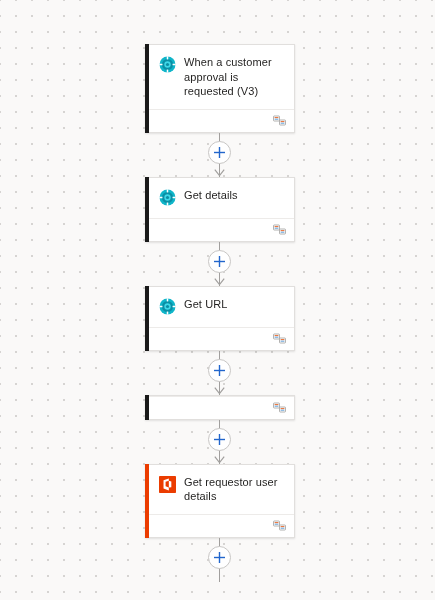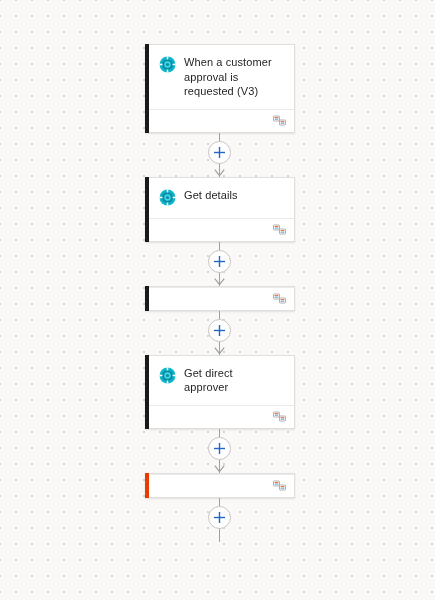--- a/index.html
+++ b/index.html
@@ -218,63 +218,34 @@
           </svg>
         </div>
         <div class="arrowhead">
           <svg width="11" height="8" viewBox="0 0 11 8" xmlns="http://www.w3.org/2000/svg">
             <path d="M0.8 0.6 L5.5 6.6 L10.2 0.6" fill="none" stroke="#a19f9d" stroke-width="1.2"></path>
           </svg>
         </div>
       </div>
       <div class="card">
         <div class="accent"></div>
-        <div class="card-foot">
-          <span>
-            <svg class="conn-icon" viewBox="0 0 26 22" xmlns="http://www.w3.org/2000/svg">
-              <rect x="1" y="2" width="12" height="10" rx="1.6" fill="#ffffff" stroke="#8a8886" stroke-width="1.3"></rect>
-              <rect x="3.2" y="4.1" width="7.6" height="2.2" fill="#e8743b"></rect>
-              <rect x="3.2" y="7.3" width="7.6" height="2.2" fill="#6ea8dc"></rect>
-              <rect x="13" y="10" width="12" height="10" rx="1.6" fill="#ffffff" stroke="#8a8886" stroke-width="1.3"></rect>
-              <rect x="15.2" y="12.1" width="7.6" height="2.2" fill="#e8743b"></rect>
-              <rect x="15.2" y="15.3" width="7.6" height="2.2" fill="#6ea8dc"></rect>
-            </svg>
-          </span>
-        </div>
-      </div>
-      <div class="connector">
-        <div class="line"></div>
-        <div class="plusbtn">
-          <svg width="11" height="11" viewBox="0 0 11 11" xmlns="http://www.w3.org/2000/svg">
-            <rect x="4.8" y="0" width="1.4" height="11" fill="#2266cc"></rect>
-            <rect x="0" y="4.8" width="11" height="1.4" fill="#2266cc"></rect>
-          </svg>
-        </div>
-        <div class="arrowhead">
-          <svg width="11" height="8" viewBox="0 0 11 8" xmlns="http://www.w3.org/2000/svg">
-            <path d="M0.8 0.6 L5.5 6.6 L10.2 0.6" fill="none" stroke="#a19f9d" stroke-width="1.2"></path>
-          </svg>
-        </div>
-      </div>
-      <div class="card">
-        <div class="accent"></div>
         <div class="card-head">
           <span class="card-icon">
             <svg viewBox="0 0 32 32" xmlns="http://www.w3.org/2000/svg">
               <circle cx="16" cy="16" r="15" fill="#0fb5c9"></circle>
               <circle cx="16" cy="16" r="10.5" fill="#0a8fa5"></circle>
               <circle cx="16" cy="16" r="6" fill="#3fd8e8"></circle>
               <circle cx="16" cy="16" r="3" fill="#0a8fa5"></circle>
               <rect x="14.6" y="0.5" width="2.8" height="6" fill="#ffffff"></rect>
               <rect x="14.6" y="25.5" width="2.8" height="6" fill="#ffffff"></rect>
               <rect x="0.5" y="14.6" width="6" height="2.8" fill="#ffffff"></rect>
               <rect x="25.5" y="14.6" width="6" height="2.8" fill="#ffffff"></rect>
             </svg>
           </span>
-          <span class="card-title">Get direct approver</span>
+          <span class="card-title">Get URL</span>
         </div>
         <div class="card-foot">
           <span>
             <svg class="conn-icon" viewBox="0 0 26 22" xmlns="http://www.w3.org/2000/svg">
               <rect x="1" y="2" width="12" height="10" rx="1.6" fill="#ffffff" stroke="#8a8886" stroke-width="1.3"></rect>
               <rect x="3.2" y="4.1" width="7.6" height="2.2" fill="#e8743b"></rect>
               <rect x="3.2" y="7.3" width="7.6" height="2.2" fill="#6ea8dc"></rect>
               <rect x="13" y="10" width="12" height="10" rx="1.6" fill="#ffffff" stroke="#8a8886" stroke-width="1.3"></rect>
               <rect x="15.2" y="12.1" width="7.6" height="2.2" fill="#e8743b"></rect>
               <rect x="15.2" y="15.3" width="7.6" height="2.2" fill="#6ea8dc"></rect>
@@ -289,22 +260,61 @@
             <rect x="4.8" y="0" width="1.4" height="11" fill="#2266cc"></rect>
             <rect x="0" y="4.8" width="11" height="1.4" fill="#2266cc"></rect>
           </svg>
         </div>
         <div class="arrowhead">
           <svg width="11" height="8" viewBox="0 0 11 8" xmlns="http://www.w3.org/2000/svg">
             <path d="M0.8 0.6 L5.5 6.6 L10.2 0.6" fill="none" stroke="#a19f9d" stroke-width="1.2"></path>
           </svg>
         </div>
       </div>
+      <div class="card">
+        <div class="accent"></div>
+        <div class="card-foot">
+          <span>
+            <svg class="conn-icon" viewBox="0 0 26 22" xmlns="http://www.w3.org/2000/svg">
+              <rect x="1" y="2" width="12" height="10" rx="1.6" fill="#ffffff" stroke="#8a8886" stroke-width="1.3"></rect>
+              <rect x="3.2" y="4.1" width="7.6" height="2.2" fill="#e8743b"></rect>
+              <rect x="3.2" y="7.3" width="7.6" height="2.2" fill="#6ea8dc"></rect>
+              <rect x="13" y="10" width="12" height="10" rx="1.6" fill="#ffffff" stroke="#8a8886" stroke-width="1.3"></rect>
+              <rect x="15.2" y="12.1" width="7.6" height="2.2" fill="#e8743b"></rect>
+              <rect x="15.2" y="15.3" width="7.6" height="2.2" fill="#6ea8dc"></rect>
+            </svg>
+          </span>
+        </div>
+      </div>
+      <div class="connector">
+        <div class="line"></div>
+        <div class="plusbtn">
+          <svg width="11" height="11" viewBox="0 0 11 11" xmlns="http://www.w3.org/2000/svg">
+            <rect x="4.8" y="0" width="1.4" height="11" fill="#2266cc"></rect>
+            <rect x="0" y="4.8" width="11" height="1.4" fill="#2266cc"></rect>
+          </svg>
+        </div>
+        <div class="arrowhead">
+          <svg width="11" height="8" viewBox="0 0 11 8" xmlns="http://www.w3.org/2000/svg">
+            <path d="M0.8 0.6 L5.5 6.6 L10.2 0.6" fill="none" stroke="#a19f9d" stroke-width="1.2"></path>
+          </svg>
+        </div>
+      </div>
       <div class="card accent-orange">
         <div class="accent"></div>
+        <div class="card-head">
+          <span class="card-icon">
+            <svg viewBox="0 0 32 32" xmlns="http://www.w3.org/2000/svg">
+              <rect x="0" y="0" width="32" height="32" rx="1.5" fill="#eb3c00"></rect>
+              <path d="M18.5 4.6 L8.5 8.2 L8.5 23.5 L18.5 27.4 L18.5 21.6 L12.4 19.4 L12.4 10.6 L18.5 8.8 Z" fill="#ffffff"></path>
+              <path d="M18.5 8.8 L23.2 10.2 L23.2 21.4 L18.5 21.6 Z" fill="#ffffff"></path>
+            </svg>
+          </span>
+          <span class="card-title">Get requestor user details</span>
+        </div>
         <div class="card-foot">
           <span>
             <svg class="conn-icon" viewBox="0 0 26 22" xmlns="http://www.w3.org/2000/svg">
               <rect x="1" y="2" width="12" height="10" rx="1.6" fill="#ffffff" stroke="#8a8886" stroke-width="1.3"></rect>
               <rect x="3.2" y="4.1" width="7.6" height="2.2" fill="#e8743b"></rect>
               <rect x="3.2" y="7.3" width="7.6" height="2.2" fill="#6ea8dc"></rect>
               <rect x="13" y="10" width="12" height="10" rx="1.6" fill="#ffffff" stroke="#8a8886" stroke-width="1.3"></rect>
               <rect x="15.2" y="12.1" width="7.6" height="2.2" fill="#e8743b"></rect>
               <rect x="15.2" y="15.3" width="7.6" height="2.2" fill="#6ea8dc"></rect>
             </svg>

